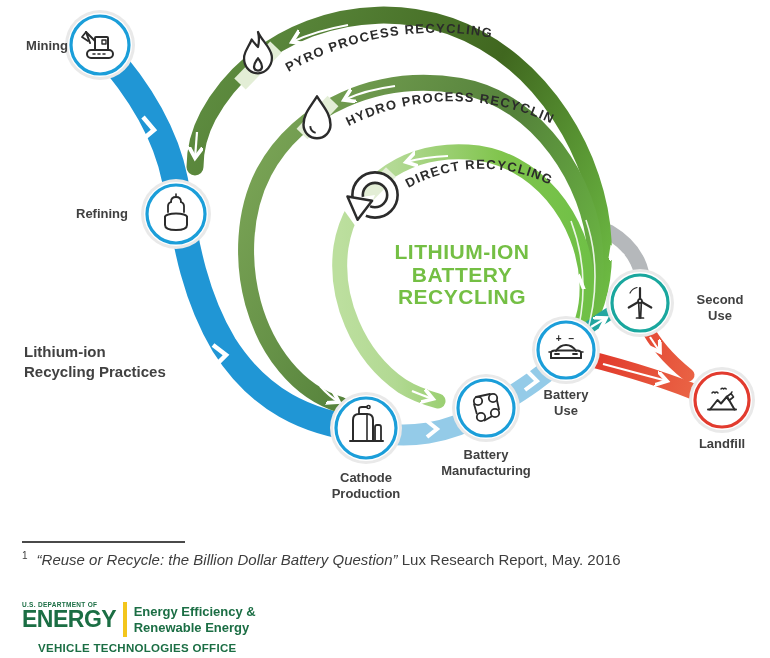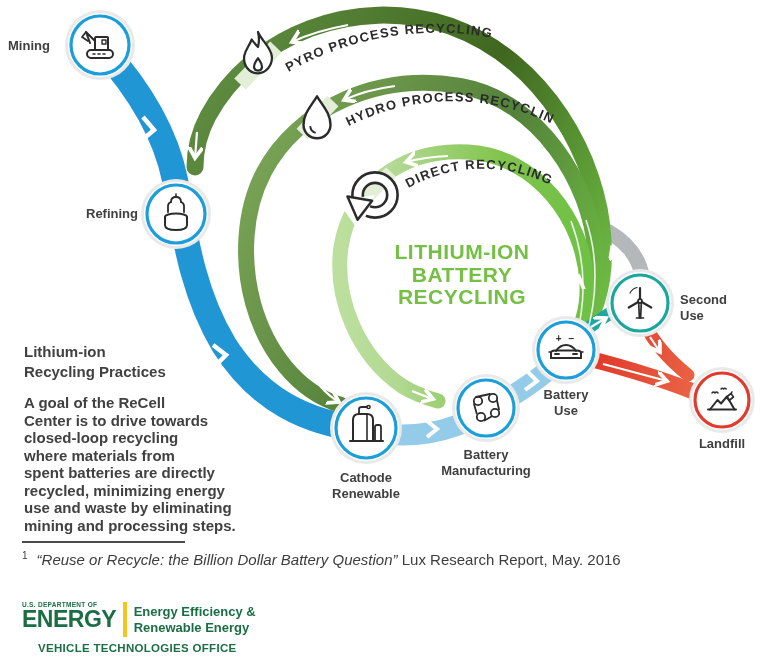--- a/index.html
+++ b/index.html
@@ -227,42 +227,34 @@
   </text>
   <text class="arc-label">
     <textPath href="#directLabelPath" startOffset="4">DIRECT RECYCLING</textPath>
   </text>
 </svg>
 
 <div class="center-title">LITHIUM-ION
 BATTERY
 RECYCLING</div>
 
-<div class="node-label" style="left:8px; top:38px; width:60px; ">Mining</div>
-<div class="node-label" style="left:76px; top:206px; width:62px; text-align:right;">Refining</div>
+<div class="node-label" style="left:8px; top:38px; width:60px; text-align:right;">Mining</div>
+<div class="node-label" style="left:76px; top:206px; width:62px; ">Refining</div>
 <div class="node-label" style="left:316px; top:470px; width:100px; text-align:center;">Cathode
-Renewable</div>
+Production</div>
 <div class="node-label" style="left:426px; top:447px; width:120px; text-align:center;">Battery
 Manufacturing</div>
 <div class="node-label" style="left:526px; top:387px; width:80px; text-align:center;">Battery
 Use</div>
-<div class="node-label" style="left:680px; top:292px; width:80px; text-align:left;">Second
+<div class="node-label" style="left:680px; top:292px; width:80px; text-align:center;">Second
 Use</div>
 <div class="node-label" style="left:682px; top:436px; width:80px; text-align:center;">Landfill</div>
 
 <div class="sidebar-heading">Lithium-ion
 Recycling Practices</div>
-<div class="sidebar-body">A goal of the ReCell
-Center is to drive towards
-closed-loop recycling
-where materials from
-spent batteries are directly
-recycled, minimizing energy
-use and waste by eliminating
-mining and processing steps.</div>
 
 <div class="footnote-rule"></div>
 <div class="footnote"><sup>1</sup><span class="quote">“Reuse or Recycle: the Billion Dollar Battery Question”</span><span> Lux Research Report, May. 2016</span></div>
 
 <div class="logo">
   <div class="logo-row">
     <div class="logo-left">
       <div class="logo-dept">U.S. DEPARTMENT OF</div>
       <div class="logo-energy">ENERGY</div>
     </div>

